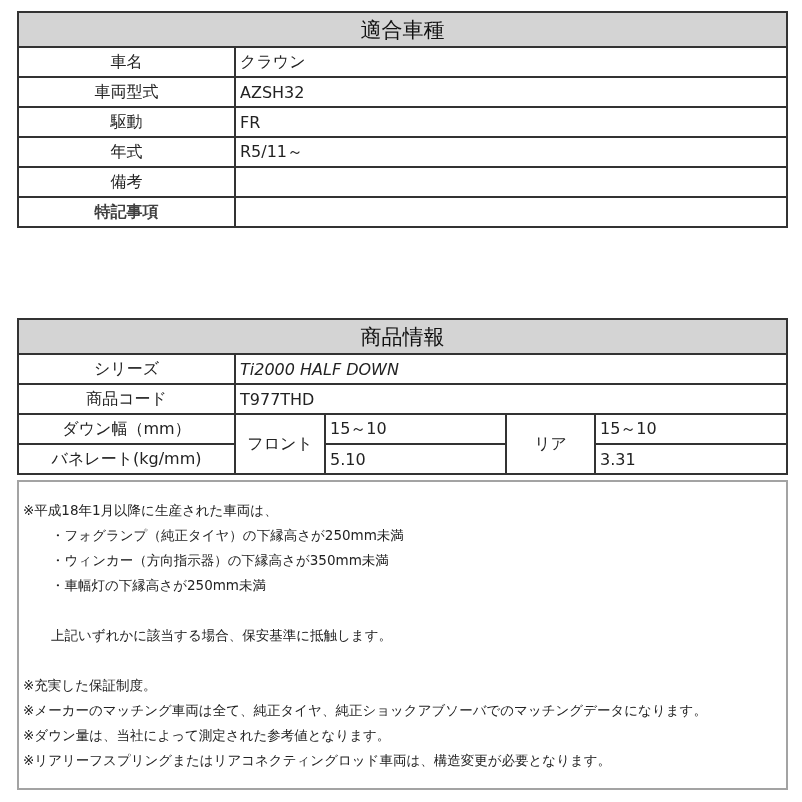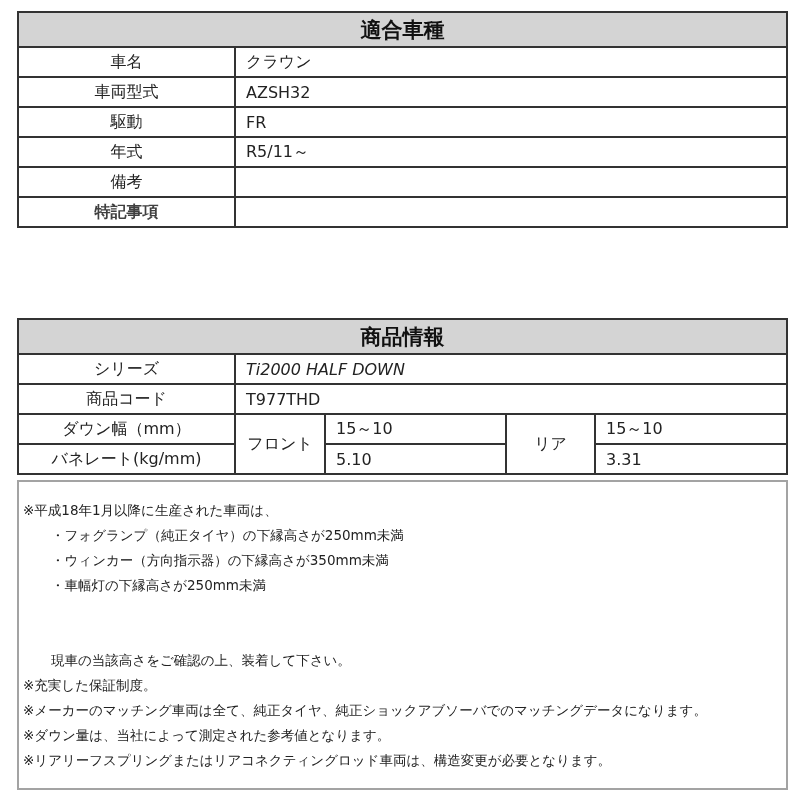--- a/index.html
+++ b/index.html
@@ -1,22 +1,22 @@
 <!DOCTYPE html>
 <html><head>
 <meta charset="utf-8">
 <style>
   html, body { margin:0; padding:0; background:#ffffff; }
   body { width:802px; height:802px; position:relative; overflow:hidden;
          font-family:"DejaVu Sans", "Liberation Sans", sans-serif; color:#222; }
   table { position:absolute; left:17px; width:771px; border-collapse:collapse; table-layout:fixed; }
   td, th { border:2px solid #333; padding:0; font-size:16px; height:28px; }
-  th { background:#d4d4d4; font-size:21px; font-weight:bold; height:33px; text-align:center; color:#111; }
+  th { background:#d4d4d4; font-size:21px; font-weight:normal; height:33px; text-align:center; color:#111; }
   td.lbl { text-align:center;border-radius:13px; }
-  td.val { text-align:left; padding-left:10px; }
+  td.val { text-align:left; padding-left:4px; }
   td.red { color:#404040; font-weight:bold; }
   td.ital { font-style:italic; }
   #t1 { top:11px; }
   #t2 { top:306px;margin-top:12px; }
   #notes { position:absolute; left:17px; top:480px; width:767px; height:306px;
            border:2px solid #a3a3a3; }
   #notes .line { position:absolute; left:4px; font-size:13.5px; white-space:nowrap; color:#222; }
   #notes .line.ind { left:32px; }
 </style>
 </head>
@@ -91,18 +91,18 @@
     <td class="val">3.31</td>
       </tr>
 </tbody>
   </table>
 
 <div id="notes">
   <div class="line" style="top:20px">※平成18年1月以降に生産された車両は、</div>
   <div class="line ind" style="top:45px">・フォグランプ（純正タイヤ）の下縁高さが250mm未満</div>
   <div class="line ind" style="top:70px">・ウィンカー（方向指示器）の下縁高さが350mm未満</div>
   <div class="line ind" style="top:95px">・車幅灯の下縁高さが250mm未満</div>
-  <div class="line ind" style="top:170px">現車の当該高さをご確認の上、装着して下さい。</div>
+  <div class="line ind" style="top:145px">上記いずれかに該当する場合、保安基準に抵触します。</div>
   <div class="line" style="top:195px">※充実した保証制度。</div>
   <div class="line" style="top:220px">※メーカーのマッチング車両は全て、純正タイヤ、純正ショックアブソーバでのマッチングデータになります。</div>
   <div class="line" style="top:245px">※ダウン量は、当社によって測定された参考値となります。</div>
   <div class="line" style="top:270px">※リアリーフスプリングまたはリアコネクティングロッド車両は、構造変更が必要となります。</div>
 </div>
 
 </body></html>

